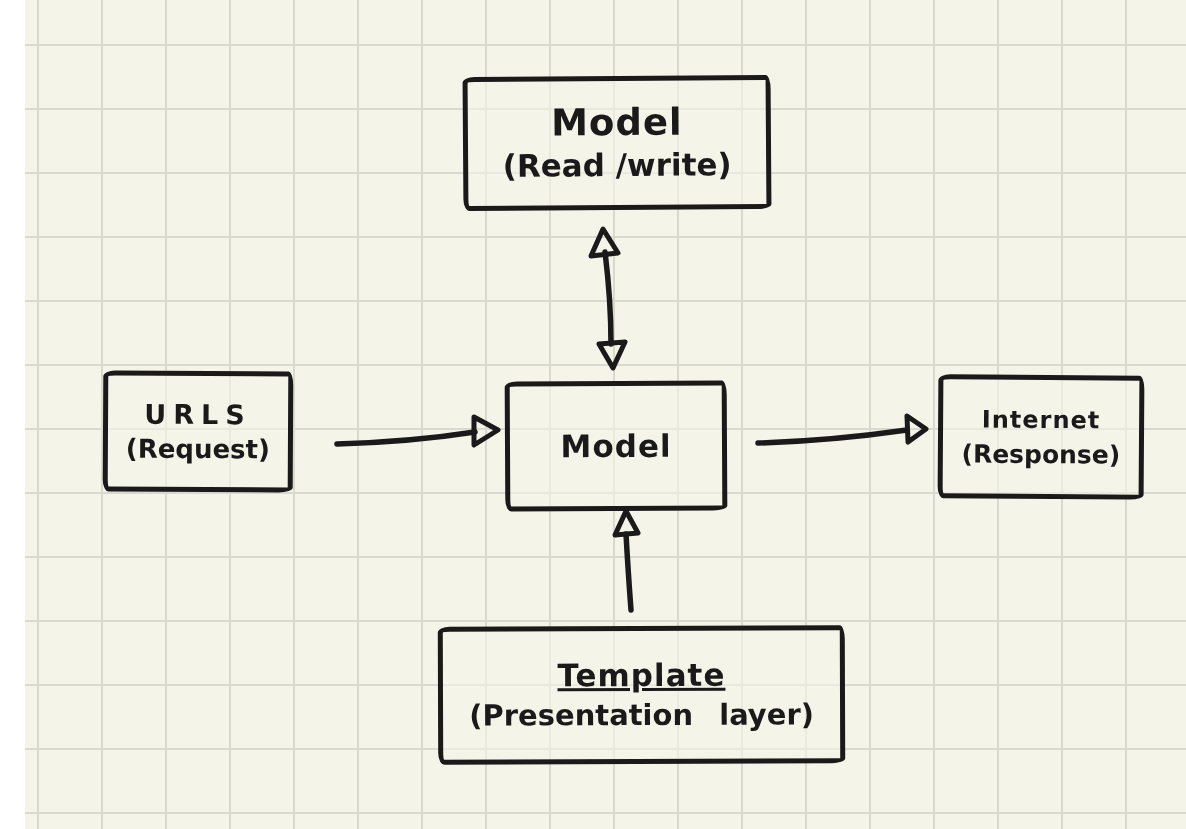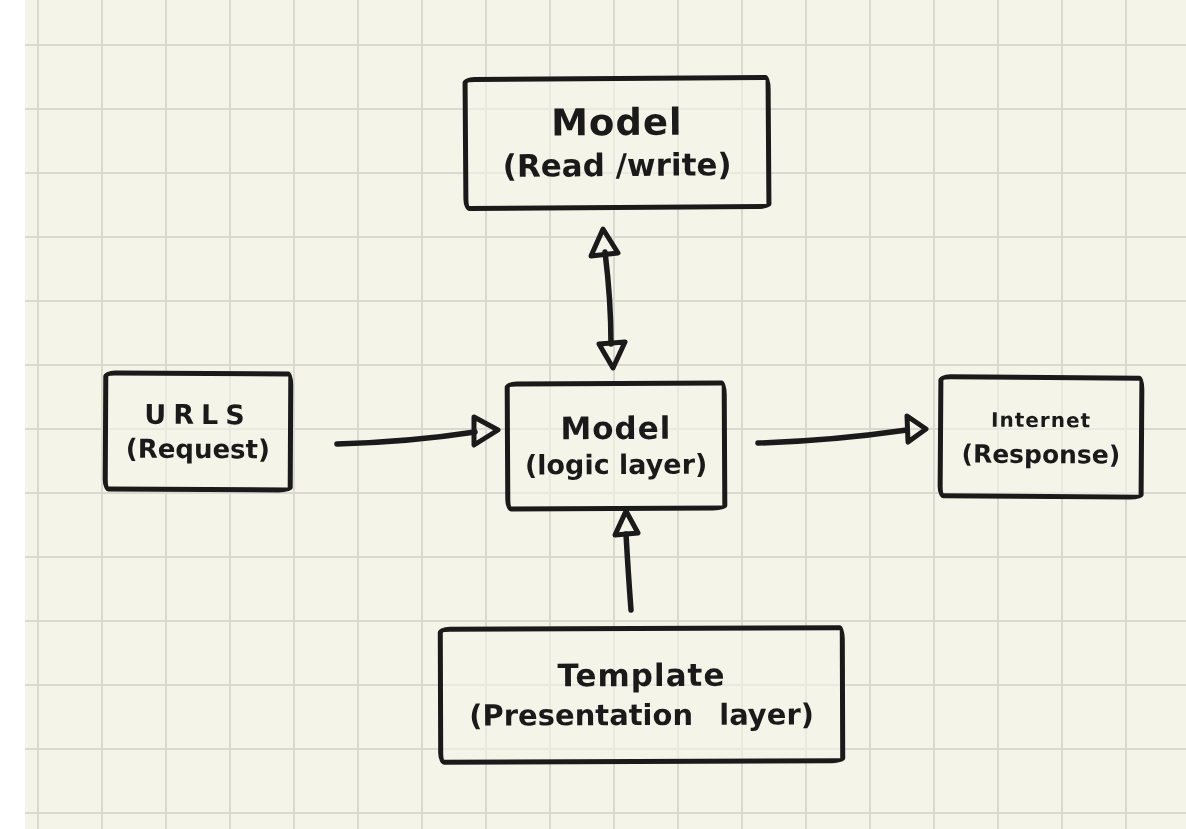--- a/index.html
+++ b/index.html
@@ -65,29 +65,29 @@
     transform: rotate(-0.3deg);
   }
   .node-view .title { font-size: 31px; line-height: 38px; }
   .node-view .subtitle { font-size: 27px; line-height: 36px; }
 
   .node-internet {
     left: 913px; top: 375px;
     width: 206px; height: 124px;
     transform: rotate(0.4deg);
   }
-  .node-internet .title { font-size: 20px; line-height: 35px; }
+  .node-internet .title { font-size: 24px; line-height: 35px; }
   .node-internet .subtitle { font-size: 25px; line-height: 33px; }
 
   .node-template {
     left: 413px; top: 626px;
     width: 407px; height: 138px;
     transform: rotate(-0.2deg);
   }
-  .node-template .title { font-size: 31px; line-height: 40px; }
+  .node-template .title { font-size: 31px; line-height: 40px; text-decoration: underline; }
   .node-template .subtitle { font-size: 29px; line-height: 40px; word-spacing: 16px; }
 
   .arrows {
     position: absolute;
     left: 0; top: 0;
     width: 1186px;
     height: 829px;
     pointer-events: none;
   }
   .arrows path {
@@ -133,21 +133,20 @@
     <div class="subtitle">(Read /write)</div>
   </div>
 
   <div class="node node-urls">
     <div class="title">URLS</div>
     <div class="subtitle">(Request)</div>
   </div>
 
   <div class="node node-view">
     <div class="title">Model</div>
-    <div class="subtitle">(logic layer)</div>
   </div>
 
   <div class="node node-internet">
     <div class="title">Internet</div>
     <div class="subtitle">(Response)</div>
   </div>
 
   <div class="node node-template">
     <div class="title">Template</div>
     <div class="subtitle">(Presentation layer)</div>

